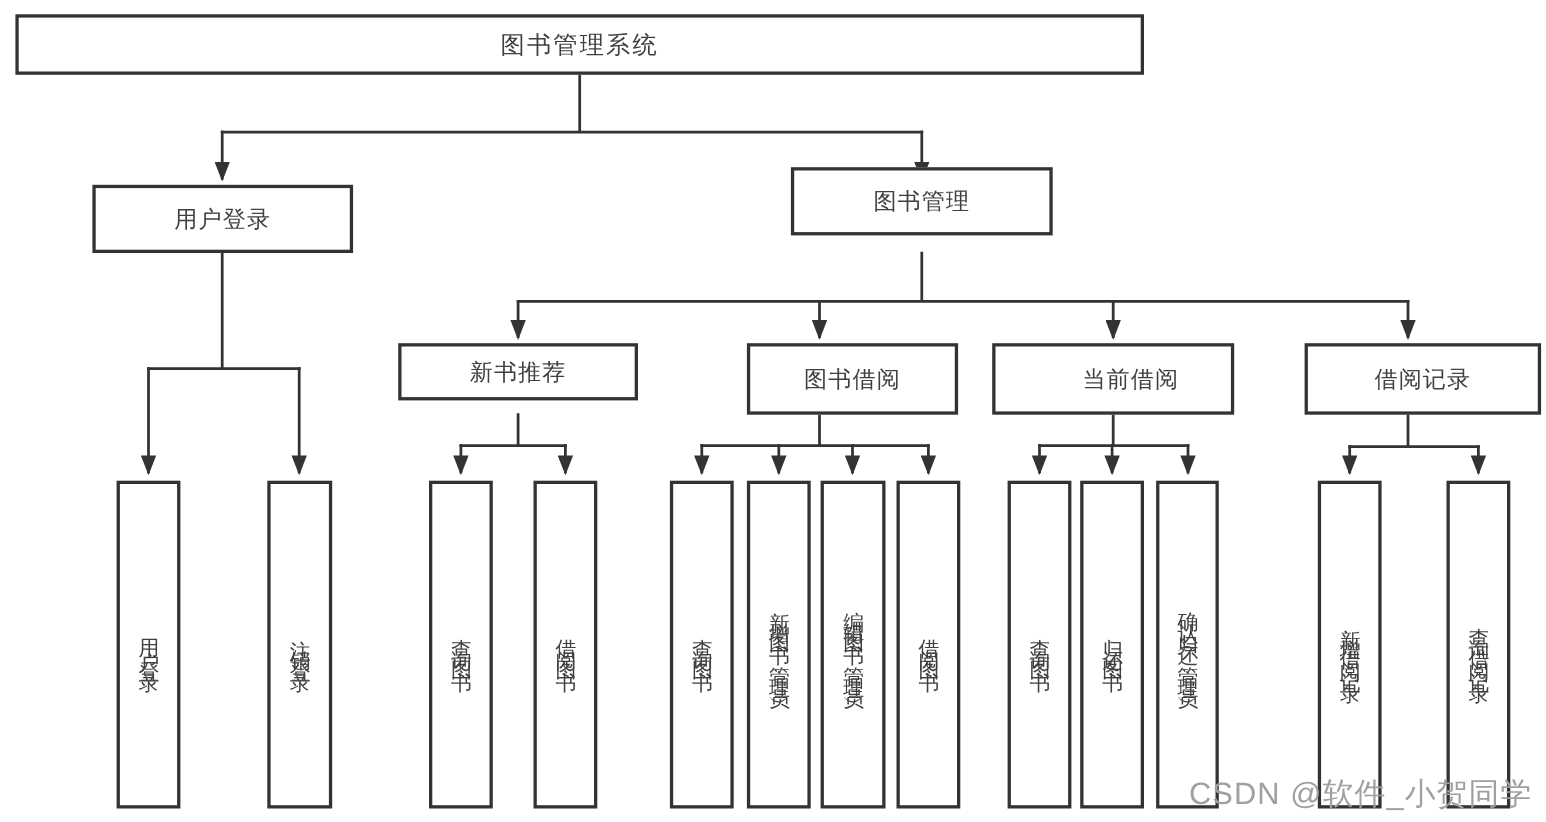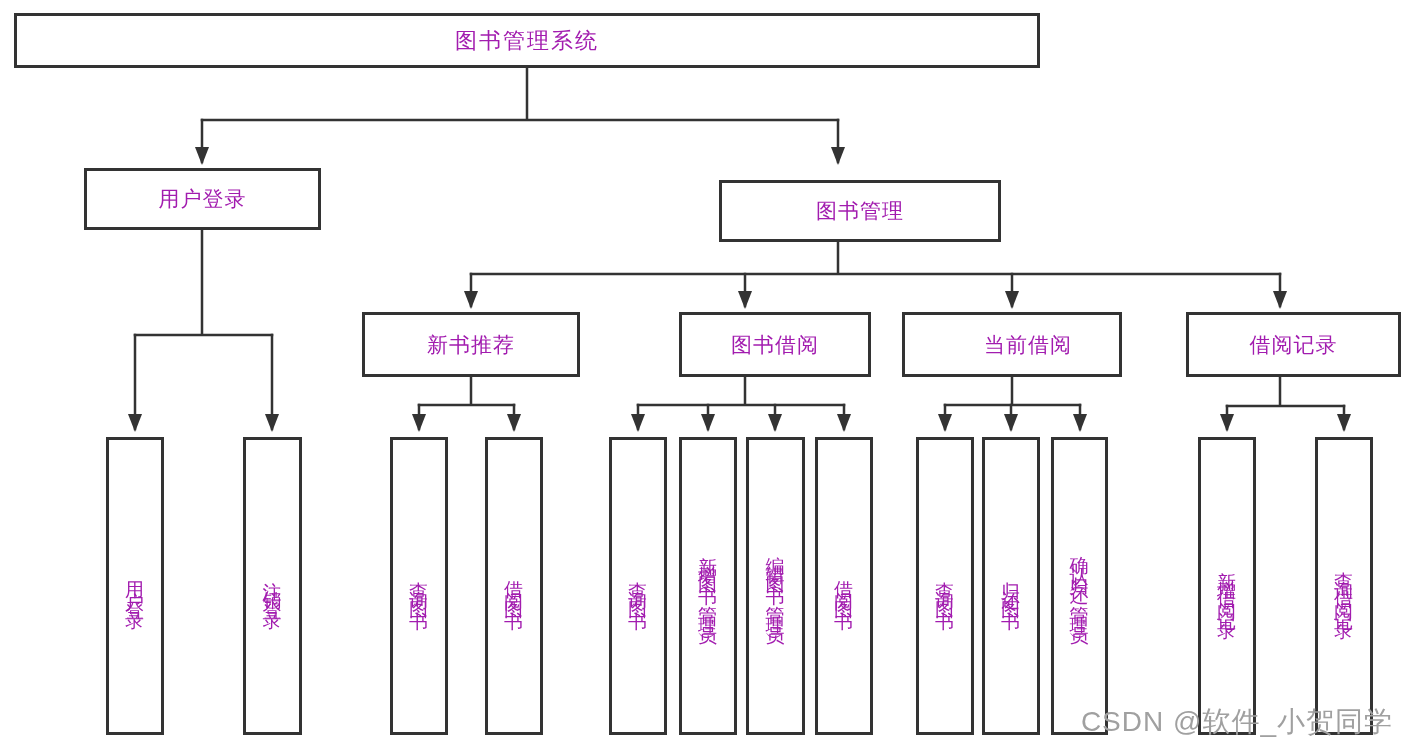--- a/index.html
+++ b/index.html
@@ -23,21 +23,21 @@
     stroke-linecap: square;
   }
   .box {
     position: absolute;
     box-sizing: border-box;
     background: #ffffff;
     border: 3px solid #333333;
     display: flex;
     align-items: center;
     justify-content: center;
-    color: #a21caf;
+    color: #404040;
   }
   .root-label {
     font-size: 22px;
     letter-spacing: 2px;
     white-space: nowrap;
   }
   .h-label {
     font-size: 21px;
     letter-spacing: 1px;
     white-space: nowrap;
@@ -114,25 +114,25 @@
     <line class="wire" x1="1344" y1="406" x2="1344" y2="429" marker-end="url(#arrow)"></line>
   </svg>
 
   <div class="box" style="left:14px; top:13px; width:1026px; height:55px;">
     <span class="root-label">图书管理系统</span>
   </div>
 
   <div class="box" style="left:84px; top:168px; width:237px; height:62px;">
     <span class="h-label">用户登录</span>
   </div>
-  <div class="box" style="left:719px; top:180px; width:282px; height:62px;align-items:center;">
+  <div class="box" style="left:719px; top:152px; width:238px; height:62px;align-items:center;">
     <span class="h-label">图书管理</span>
   </div>
 
-  <div class="box" style="left:362px; top:312px; width:218px; height:65px;">
+  <div class="box" style="left:362px; top:312px; width:218px; height:52px;">
     <span class="h-label">新书推荐</span>
   </div>
   <div class="box" style="left:635px; top:312px; width:192px; height:65px;margin-left:44px;">
     <span class="h-label">图书借阅</span>
   </div>
   <div class="box" style="left:902px; top:312px; width:220px; height:65px;padding-left:32px;">
     <span class="h-label">当前借阅</span>
   </div>
   <div class="box" style="left:1172px; top:312px; width:215px; height:65px;margin-left:14px;">
     <span class="h-label">借阅记录</span>

